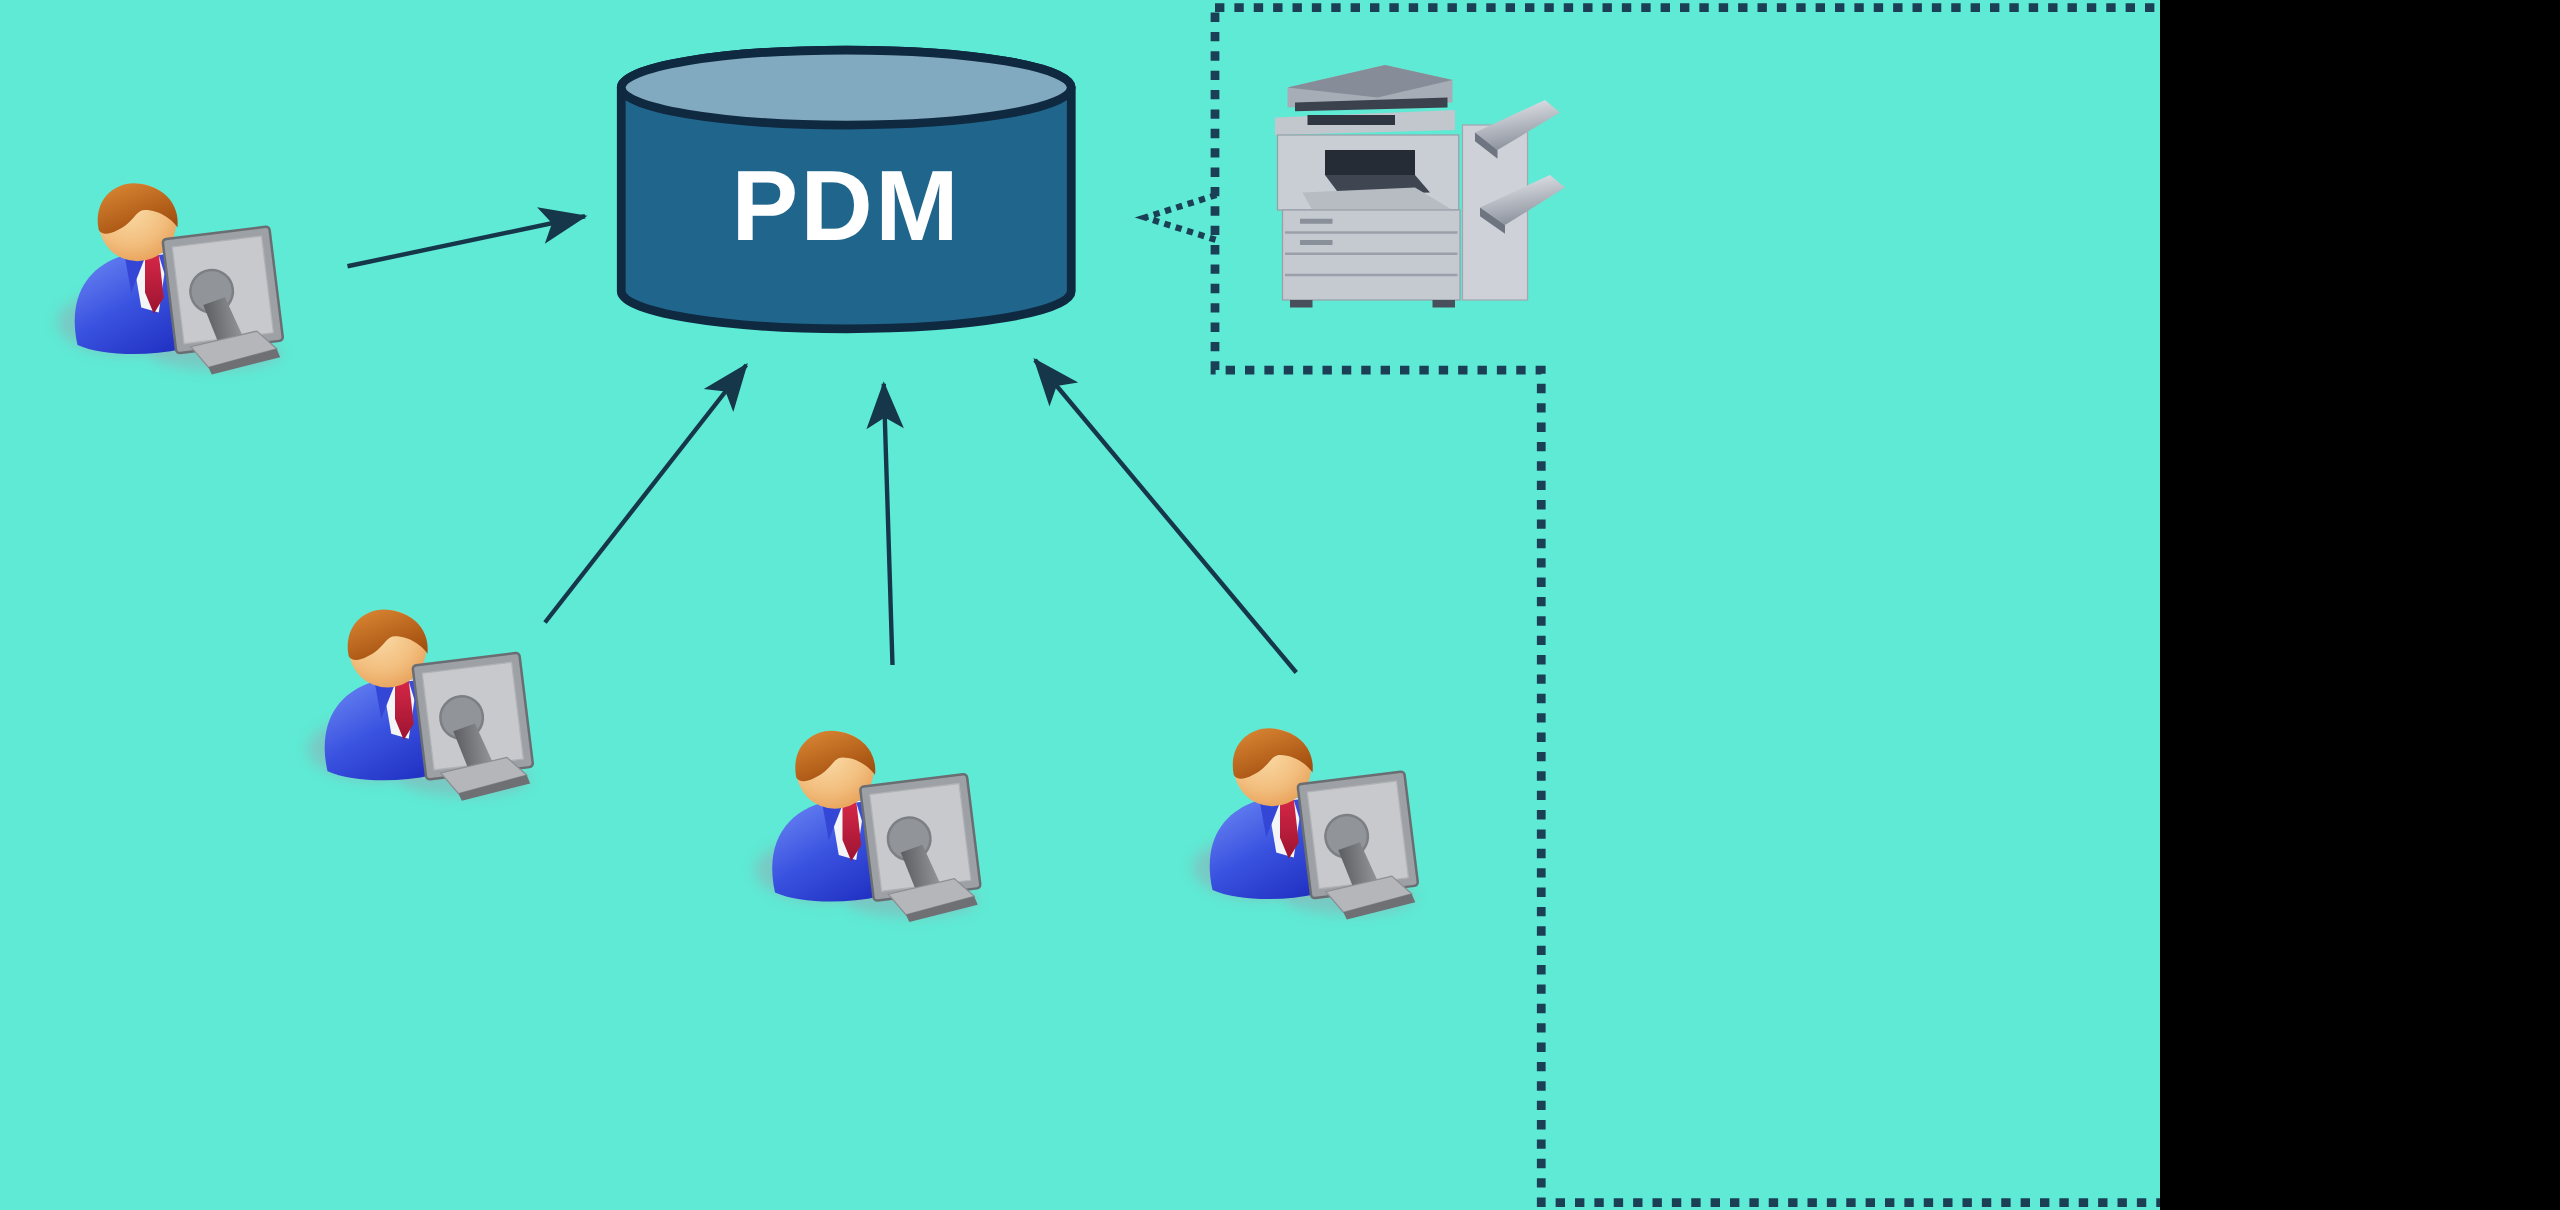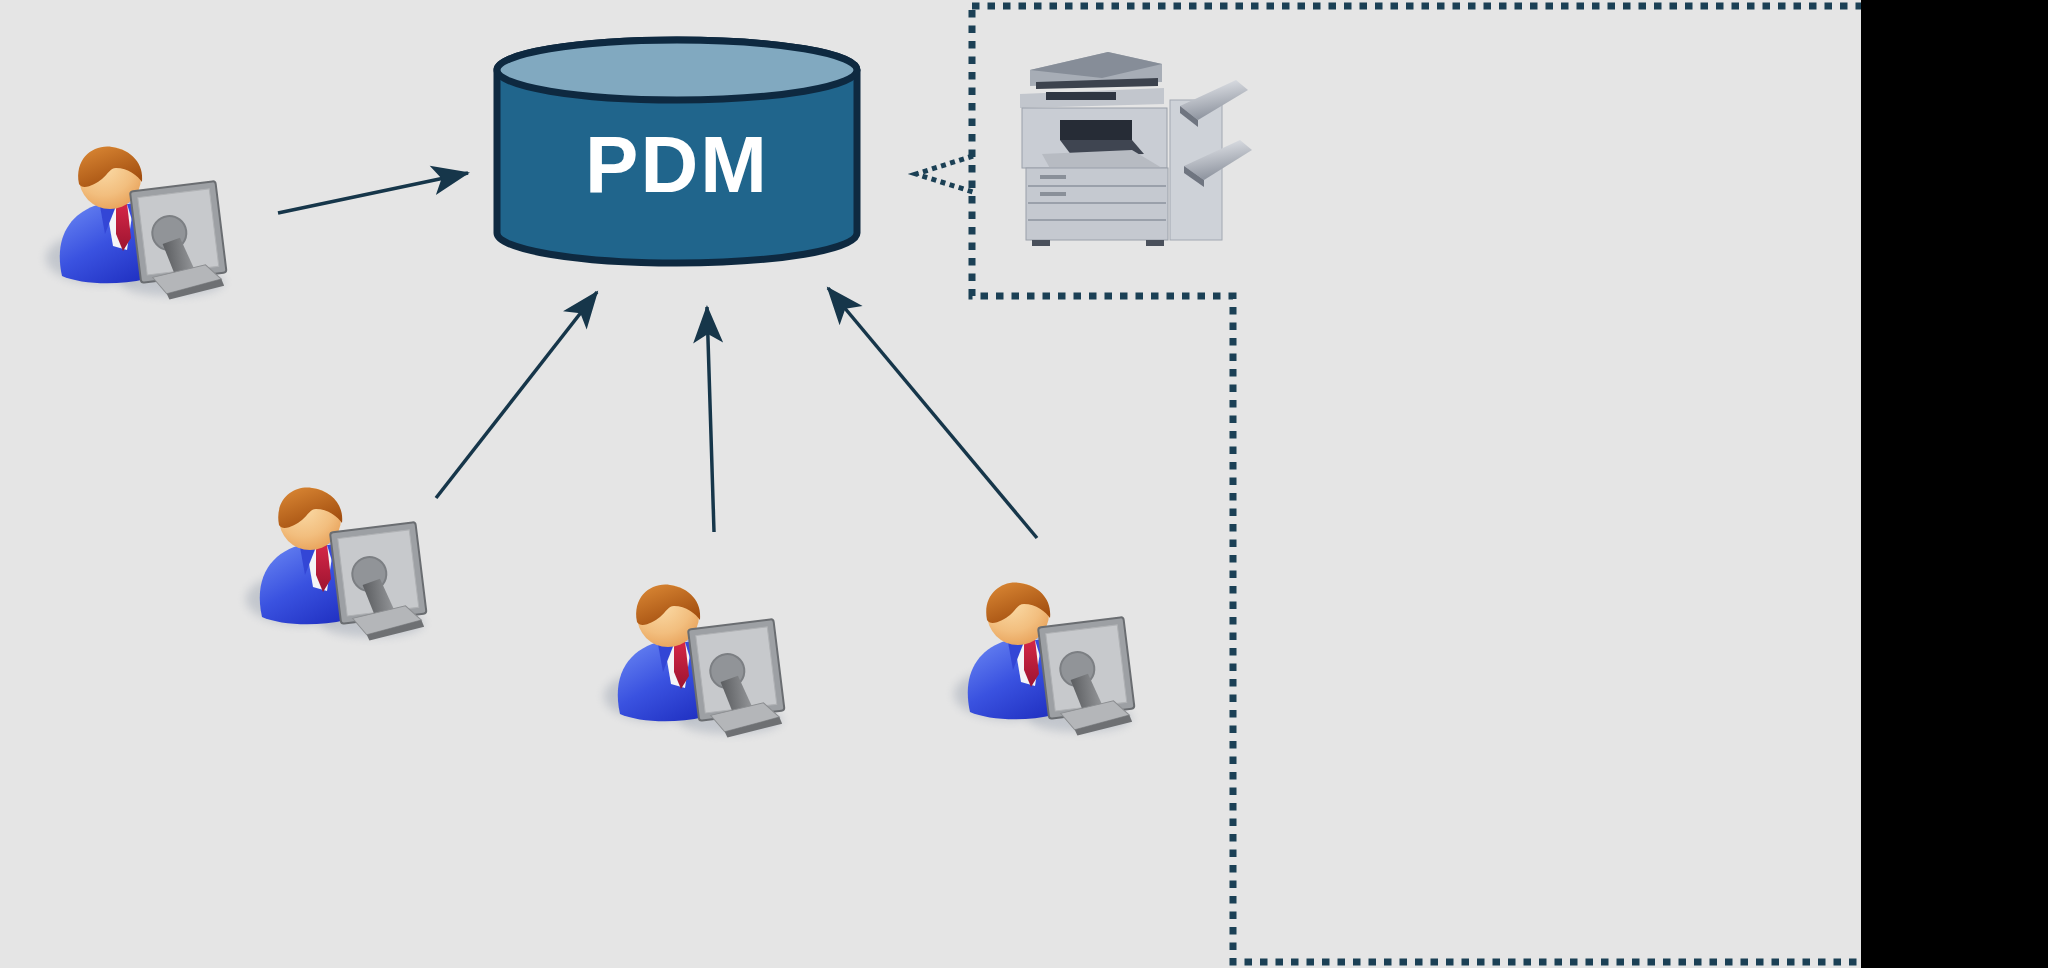--- a/index.html
+++ b/index.html
@@ -1,16 +1,16 @@
 <!DOCTYPE html>
 <html><head>
 <meta charset="utf-8">
 <style>
   html,body{margin:0;padding:0;background:#000;}
-  #stage{position:relative;width:1861px;height:968px;background:#e5e5e5;overflow:hidden;
+  #stage{position:relative;width:1728px;height:968px;background:#5eead4;overflow:hidden;
          font-family:"Liberation Sans","DejaVu Sans",sans-serif;}
   svg{display:block;}
   .arrow-line{stroke:#16364A;stroke-width:3.5;fill:none;}
   .arrow-head{fill:#16364A;}
   .boundary{fill:none;stroke-width:7;stroke-dasharray:7.5 8;}
   .chevron{fill:none;stroke:#1B4055;stroke-width:5;stroke-dasharray:5 4.5;}
   .pdm-outline{stroke:#0E2940;stroke-width:7;}
   .pdm-label{fill:#FFFFFF;font-weight:bold;font-size:80px;letter-spacing:2px;
              font-family:"Liberation Sans","DejaVu Sans",sans-serif;}
 </style>

